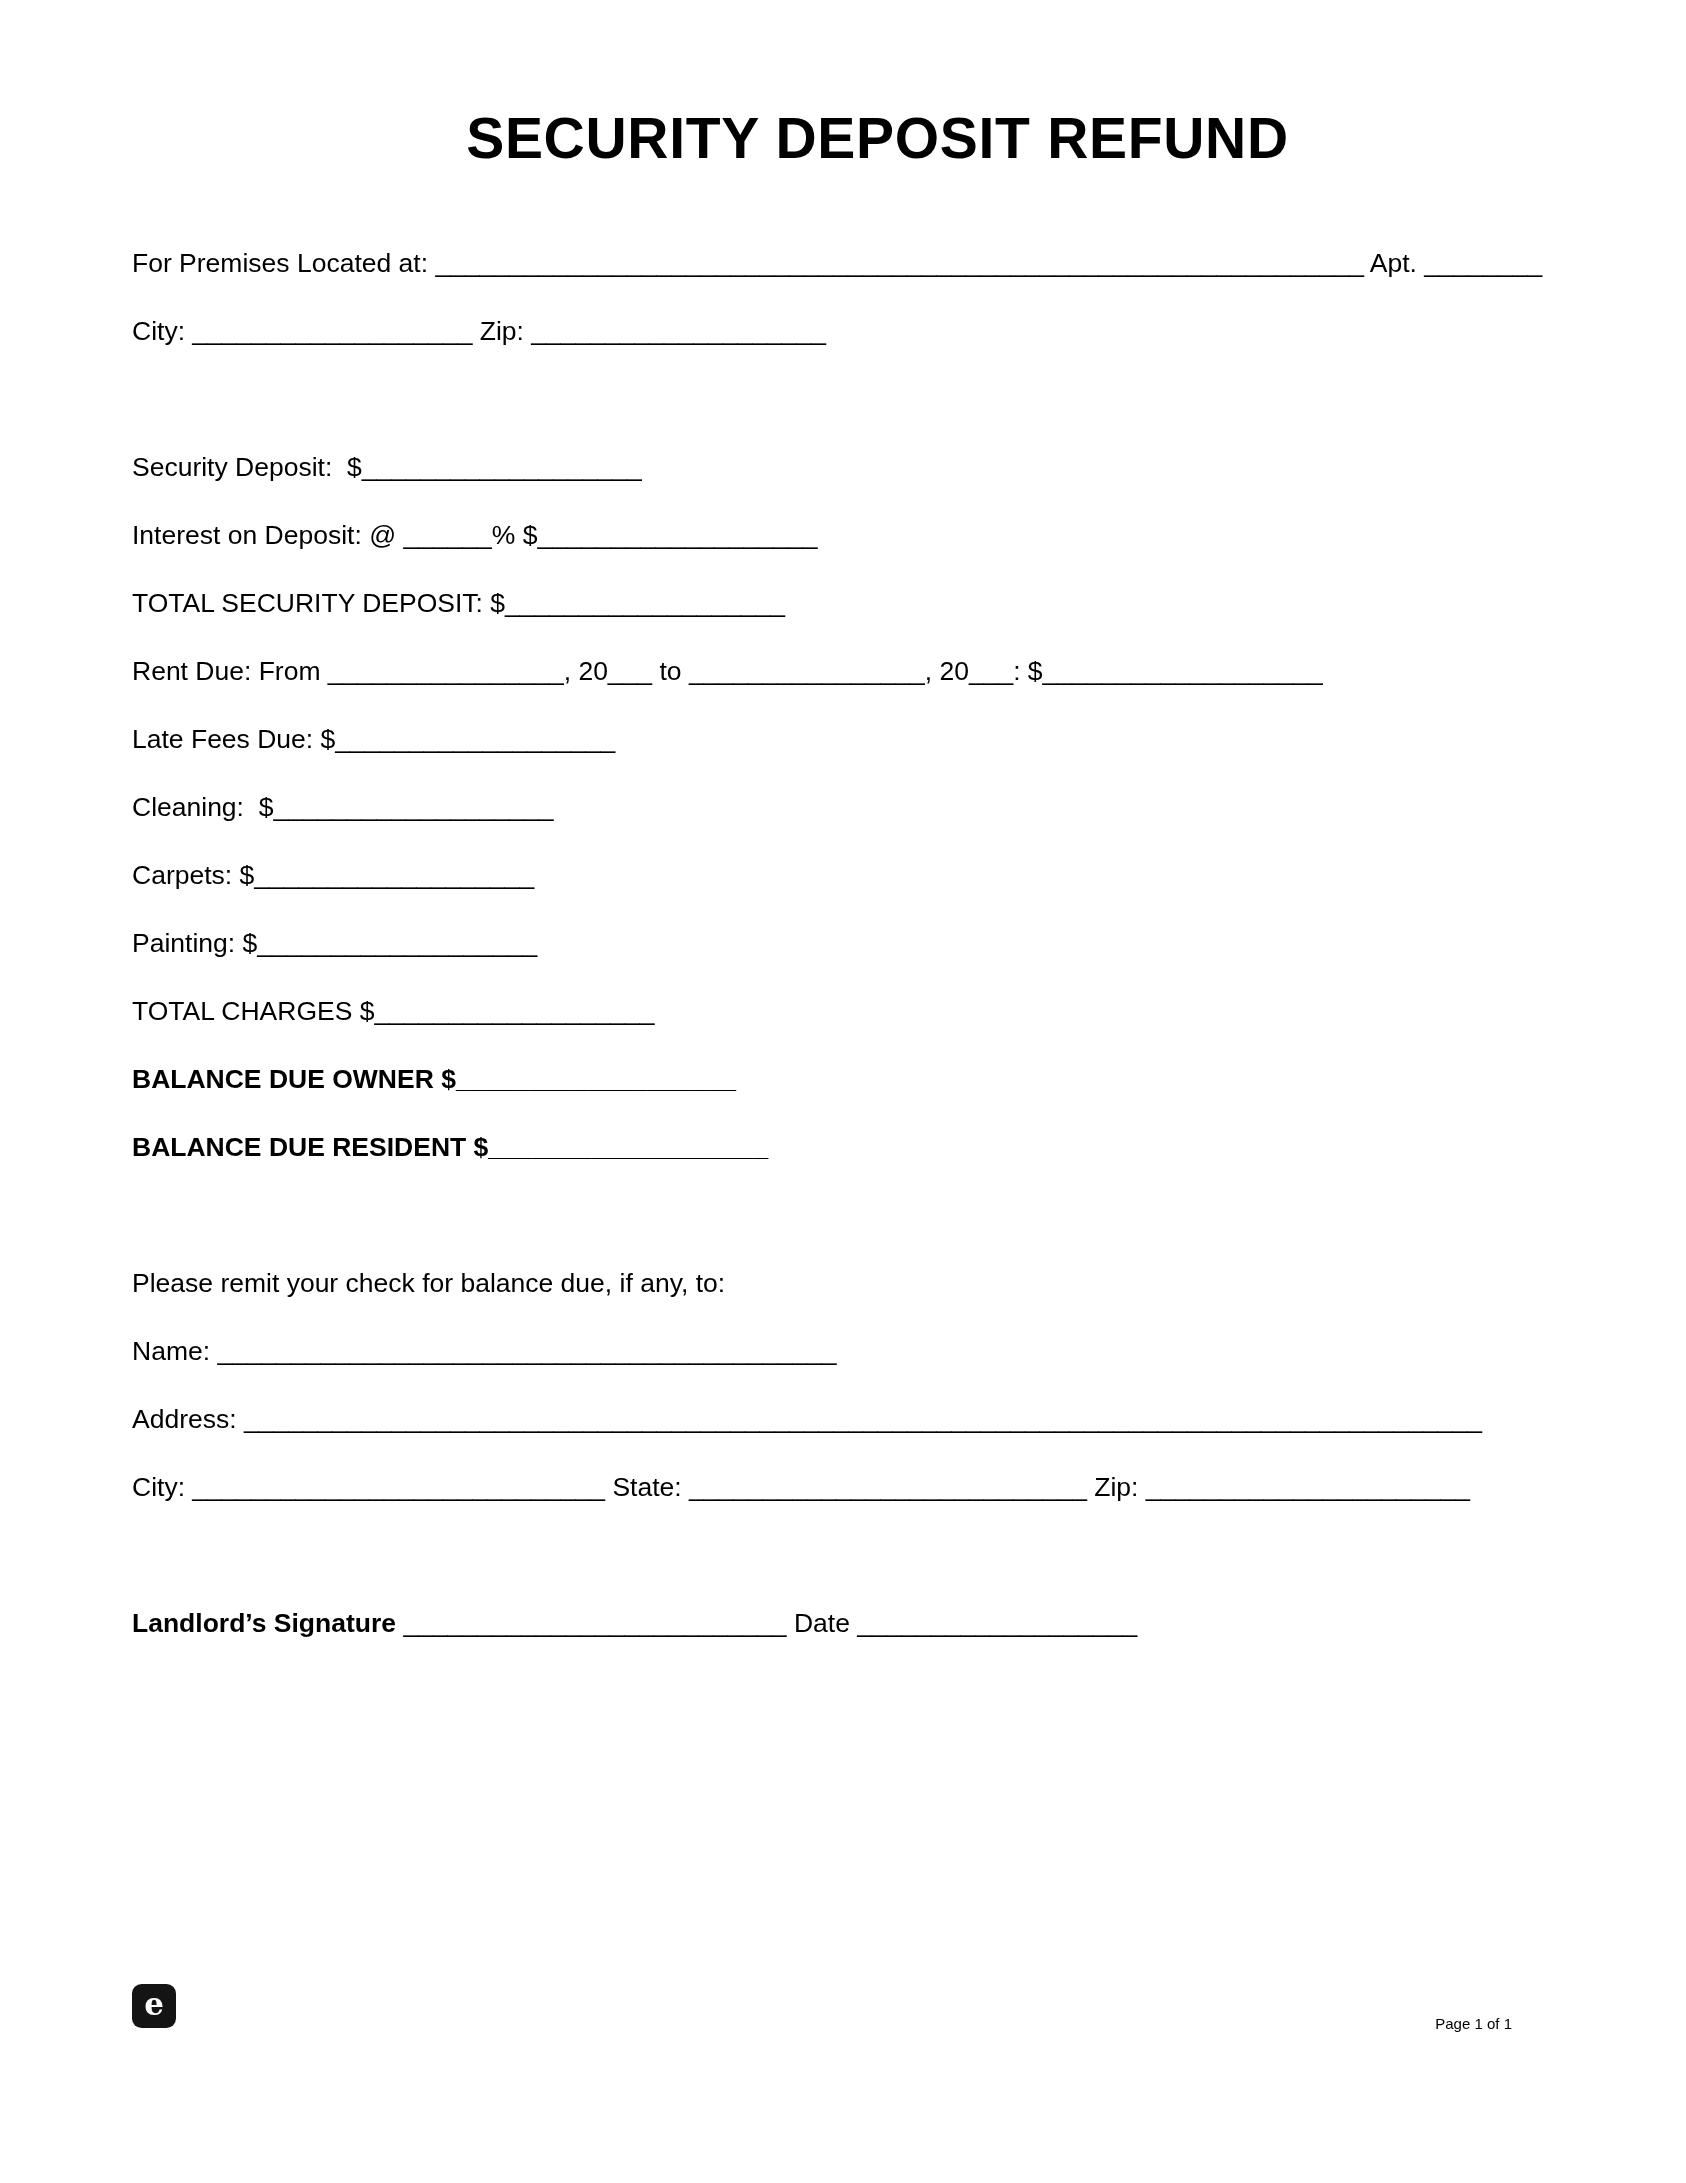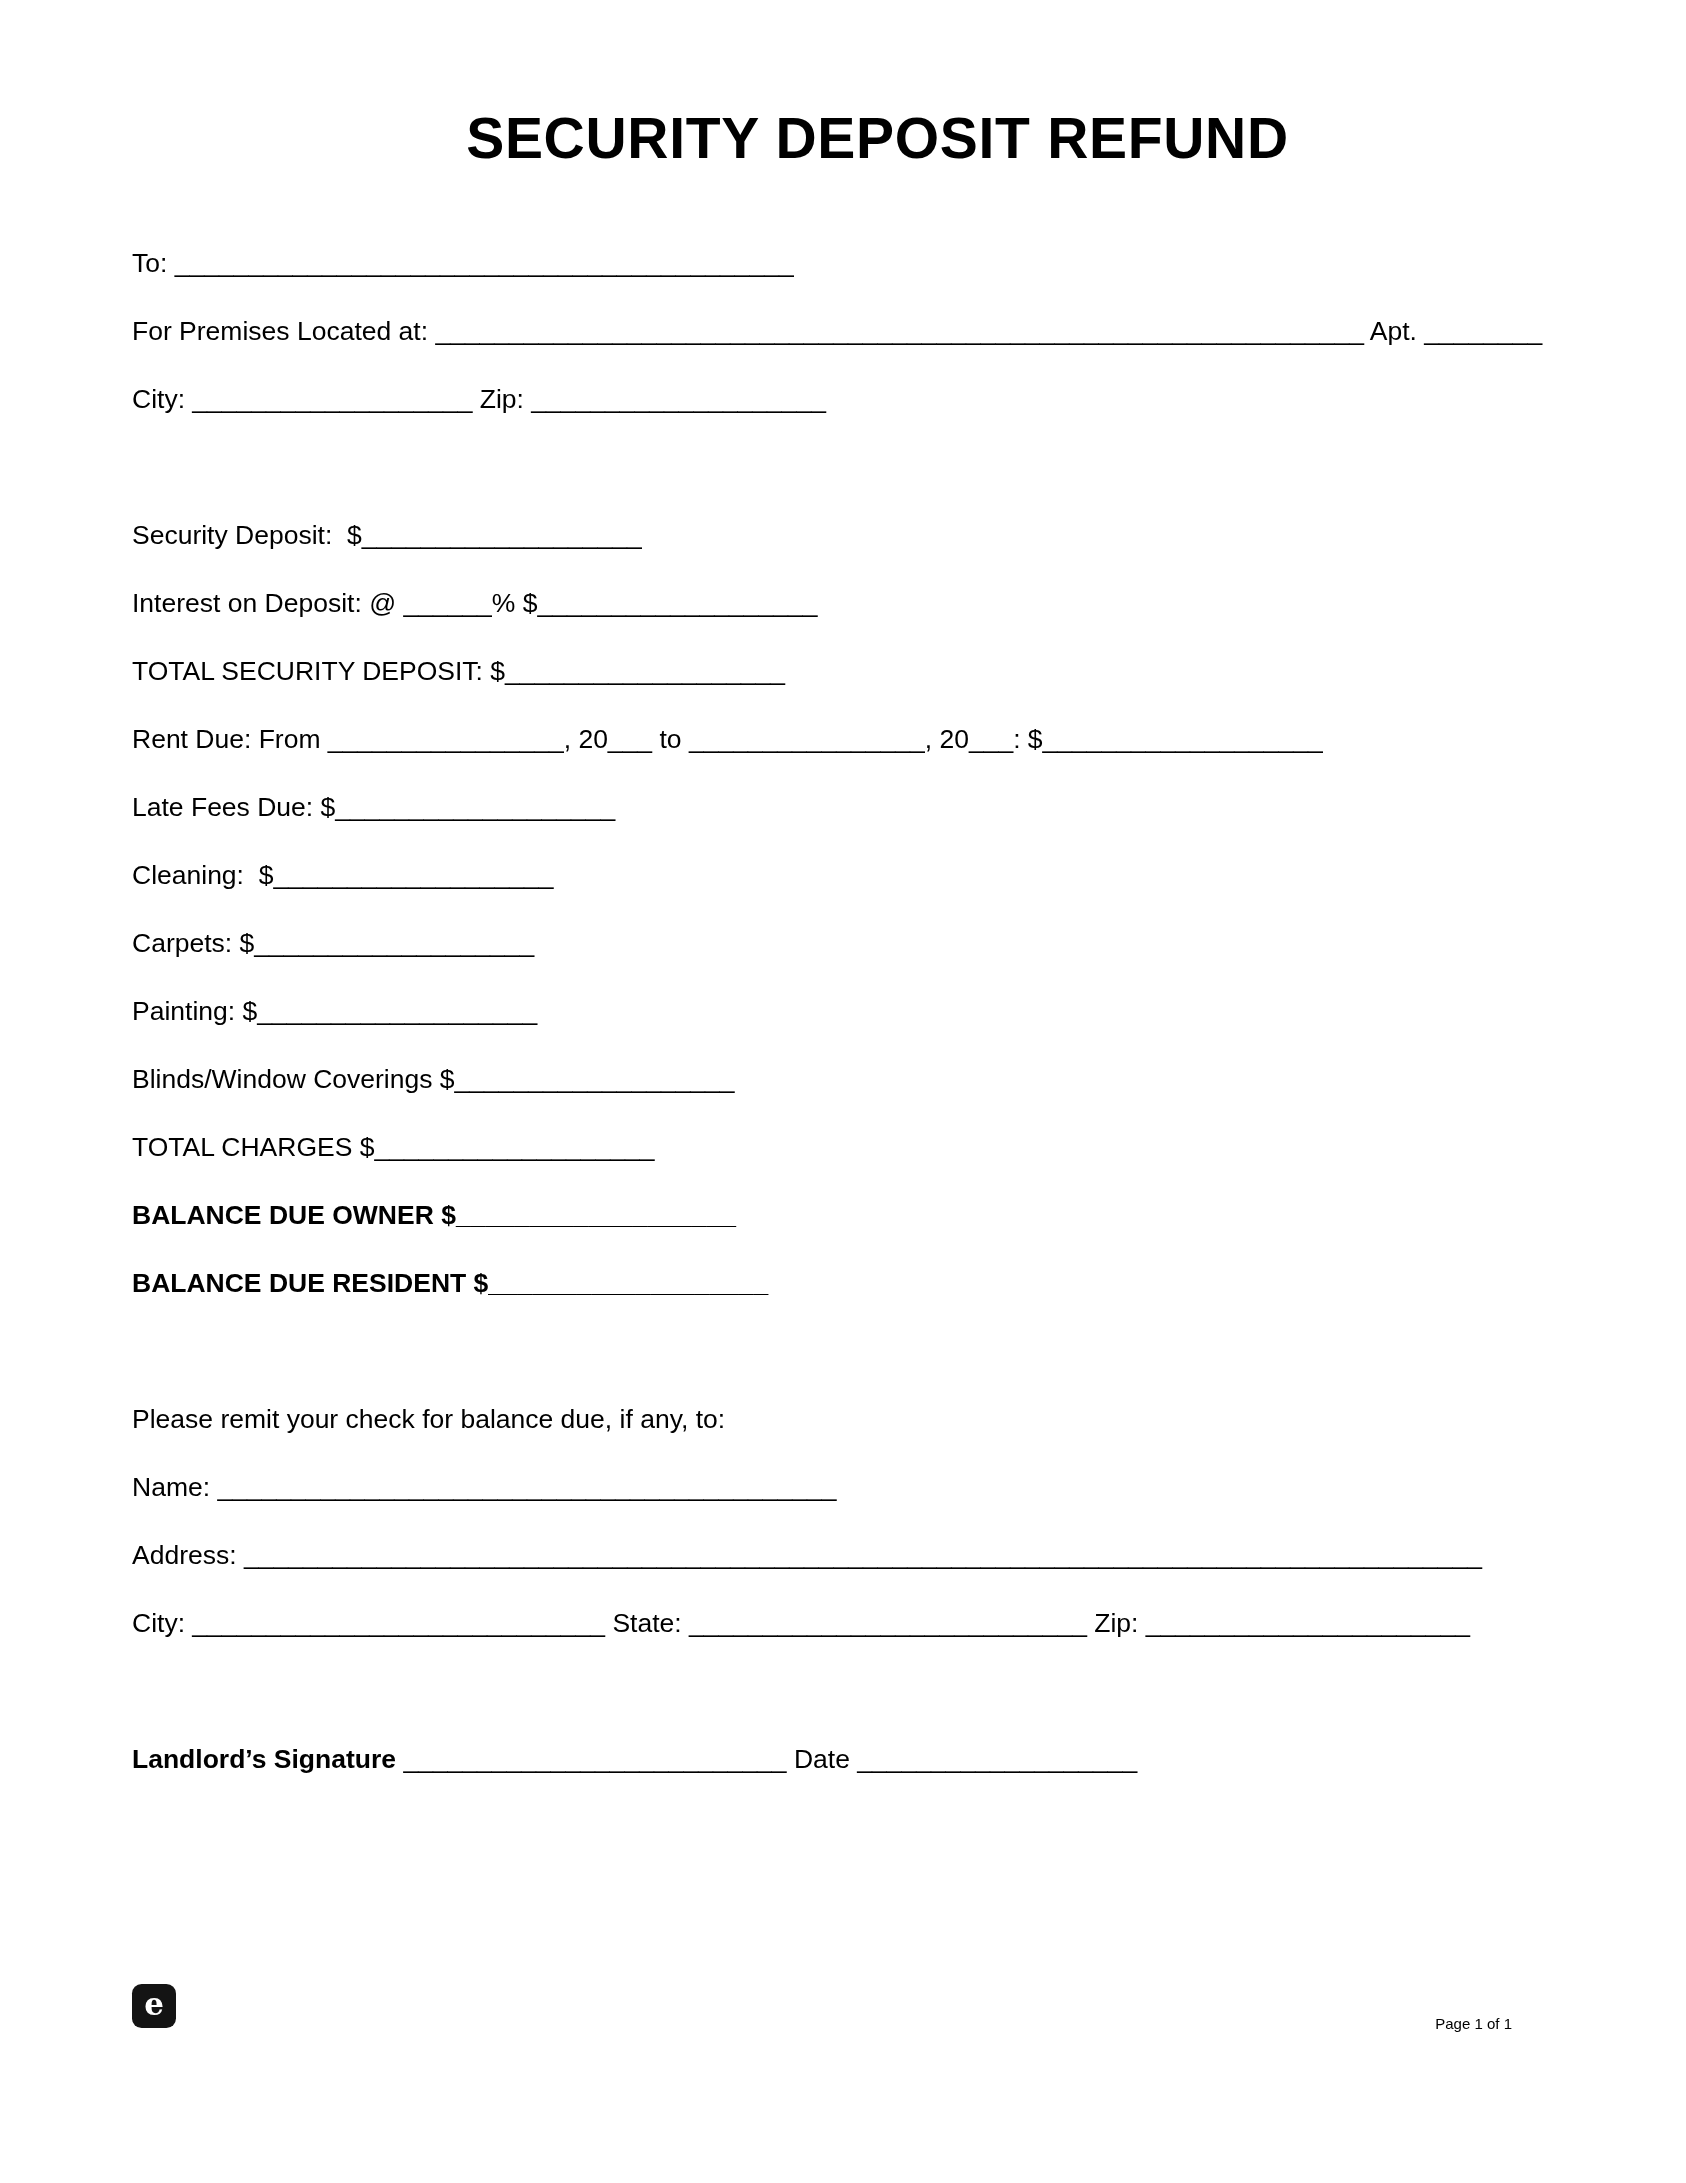--- a/index.html
+++ b/index.html
@@ -67,33 +67,31 @@
     line-height: 1.2;
   }
 </style>
 </head>
 <body>
 
 <div class="page">
 
   <h1 class="title">SECURITY DEPOSIT REFUND</h1>
 
-  <p class="line">To: __________________________________________</p>
   <p class="line">For Premises Located at: _______________________________________________________________ Apt. ________</p>
   <p class="line gap-below">City: ___________________ Zip: ____________________</p>
 
   <p class="line">Security Deposit:  $___________________</p>
   <p class="line">Interest on Deposit: @ ______% $___________________</p>
   <p class="line">TOTAL SECURITY DEPOSIT: $___________________</p>
   <p class="line">Rent Due: From ________________, 20___ to ________________, 20___: $___________________</p>
   <p class="line">Late Fees Due: $___________________</p>
   <p class="line">Cleaning:  $___________________</p>
   <p class="line">Carpets: $___________________</p>
   <p class="line">Painting: $___________________</p>
-  <p class="line">Blinds/Window Coverings $___________________</p>
   <p class="line">TOTAL CHARGES $___________________</p>
   <p class="line bold">BALANCE DUE OWNER $___________________</p>
   <p class="line bold gap-below">BALANCE DUE RESIDENT $___________________</p>
 
   <p class="line">Please remit your check for balance due, if any, to:</p>
   <p class="line">Name: __________________________________________</p>
   <p class="line">Address: ____________________________________________________________________________________</p>
   <p class="line gap-below">City: ____________________________ State: ___________________________ Zip: ______________________</p>
 
   <p class="line"><span class="bold">Landlord’s Signature</span><span> __________________________ Date ___________________</span></p>

